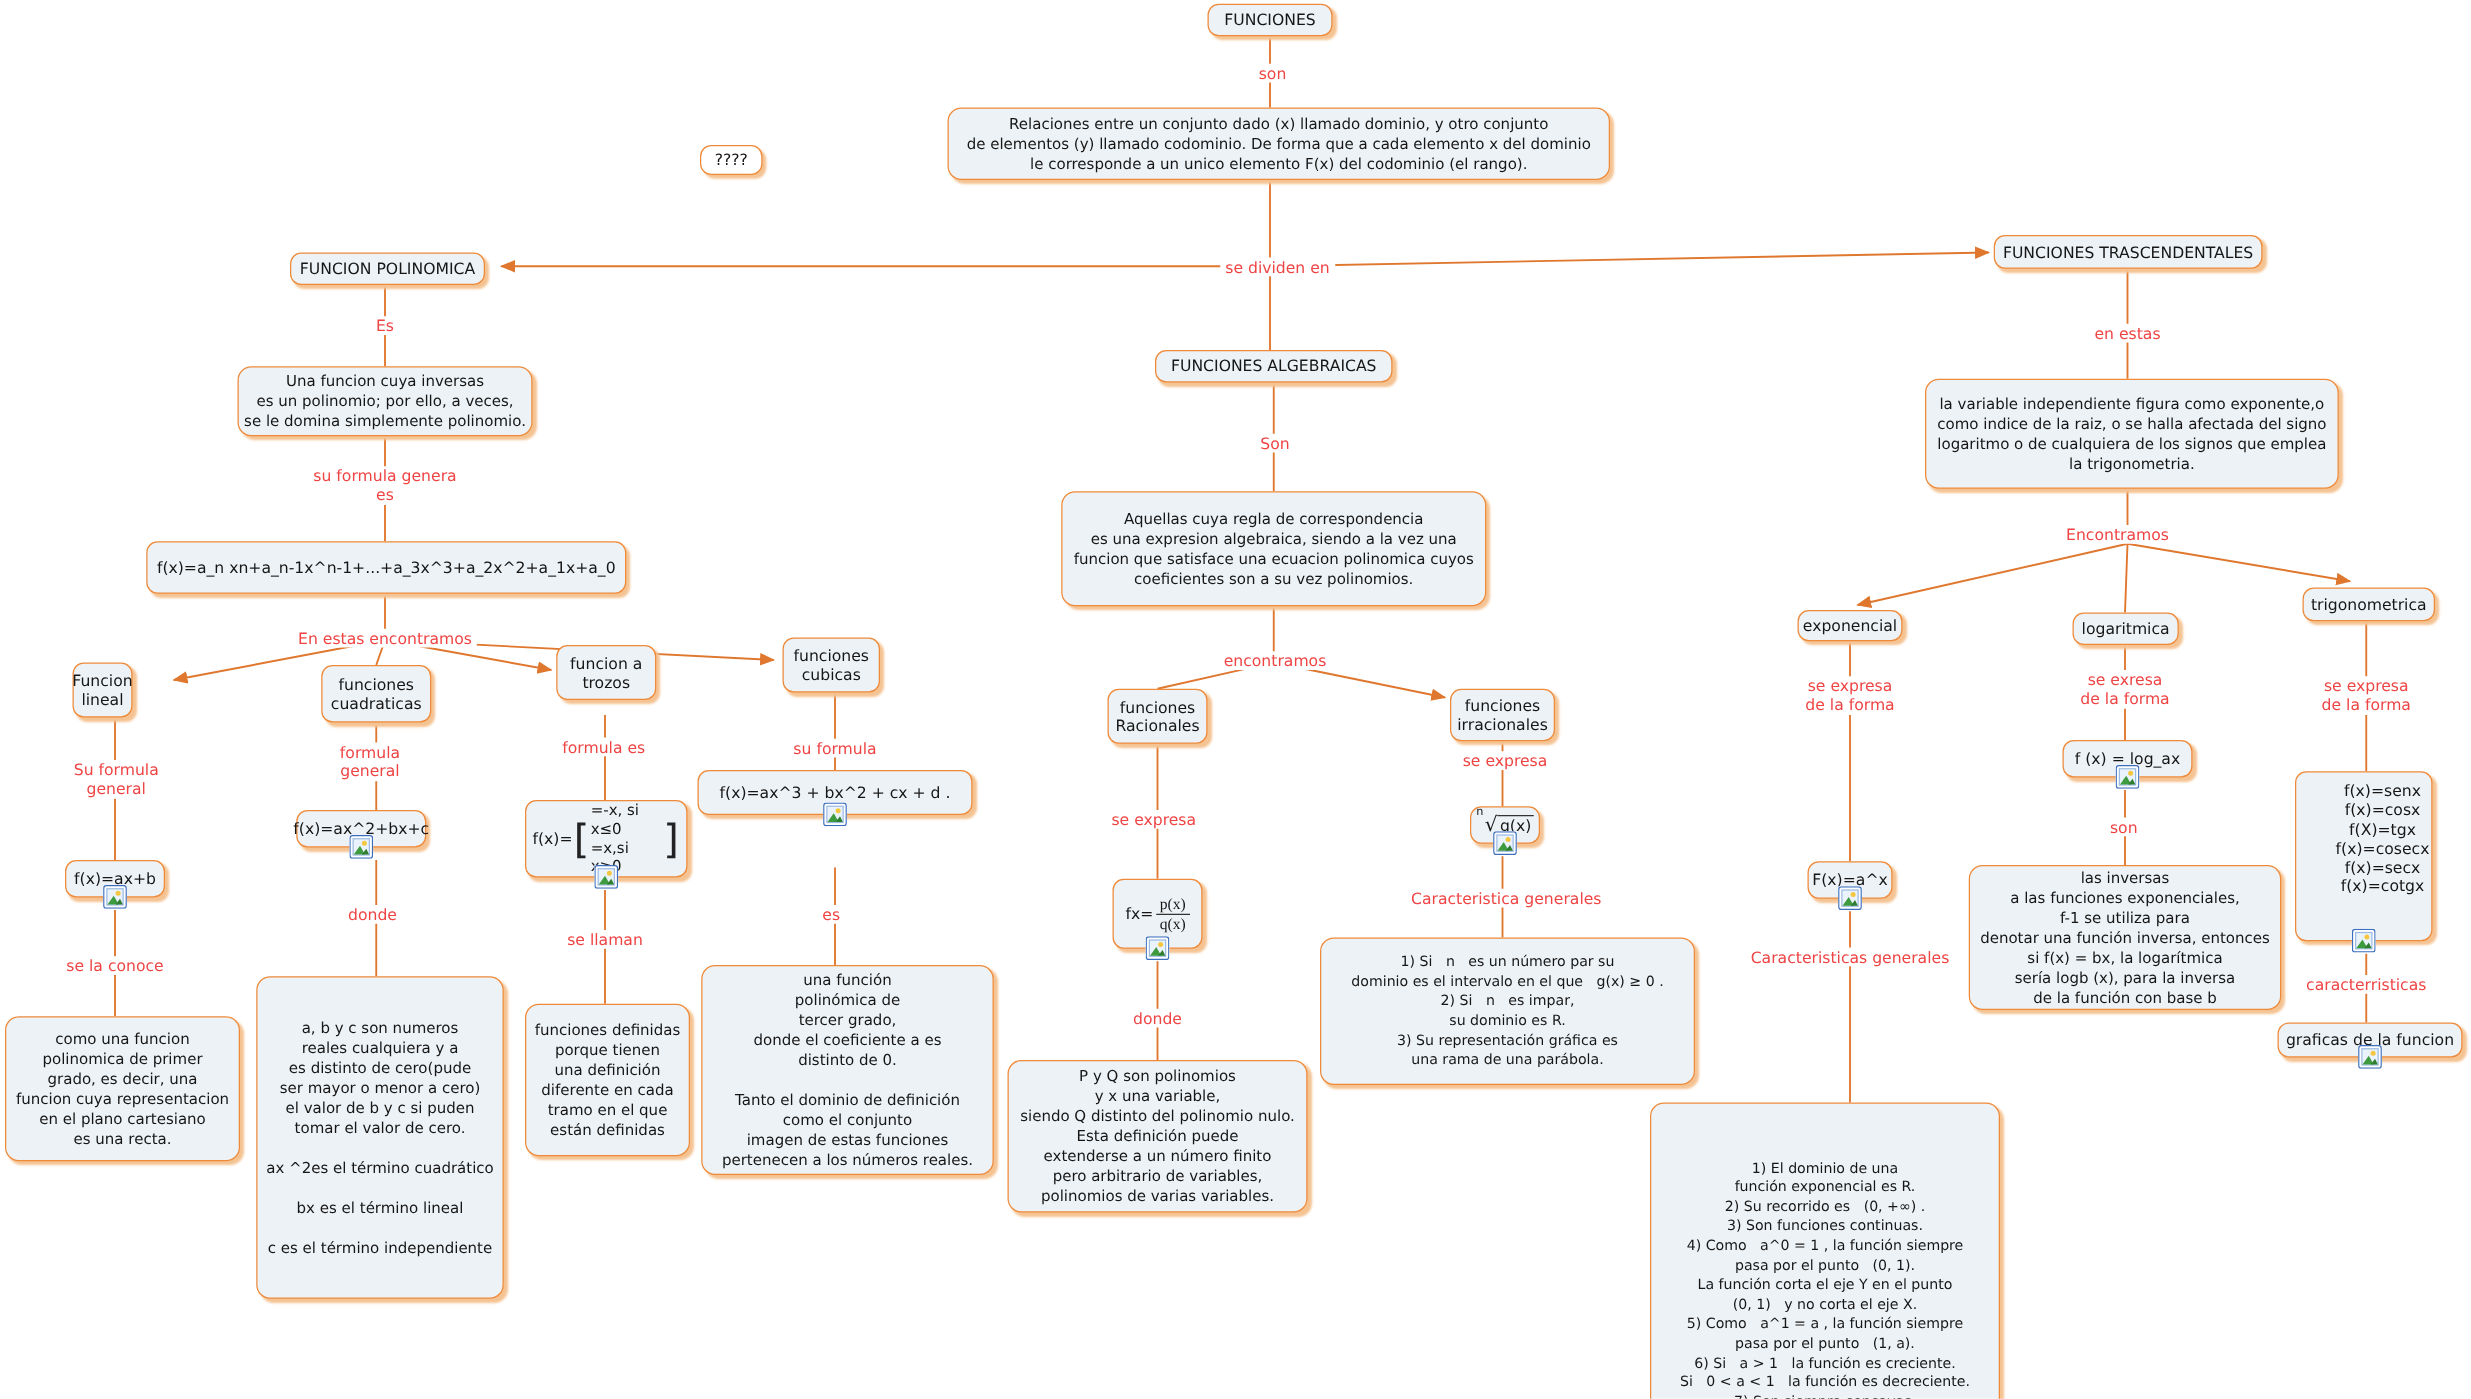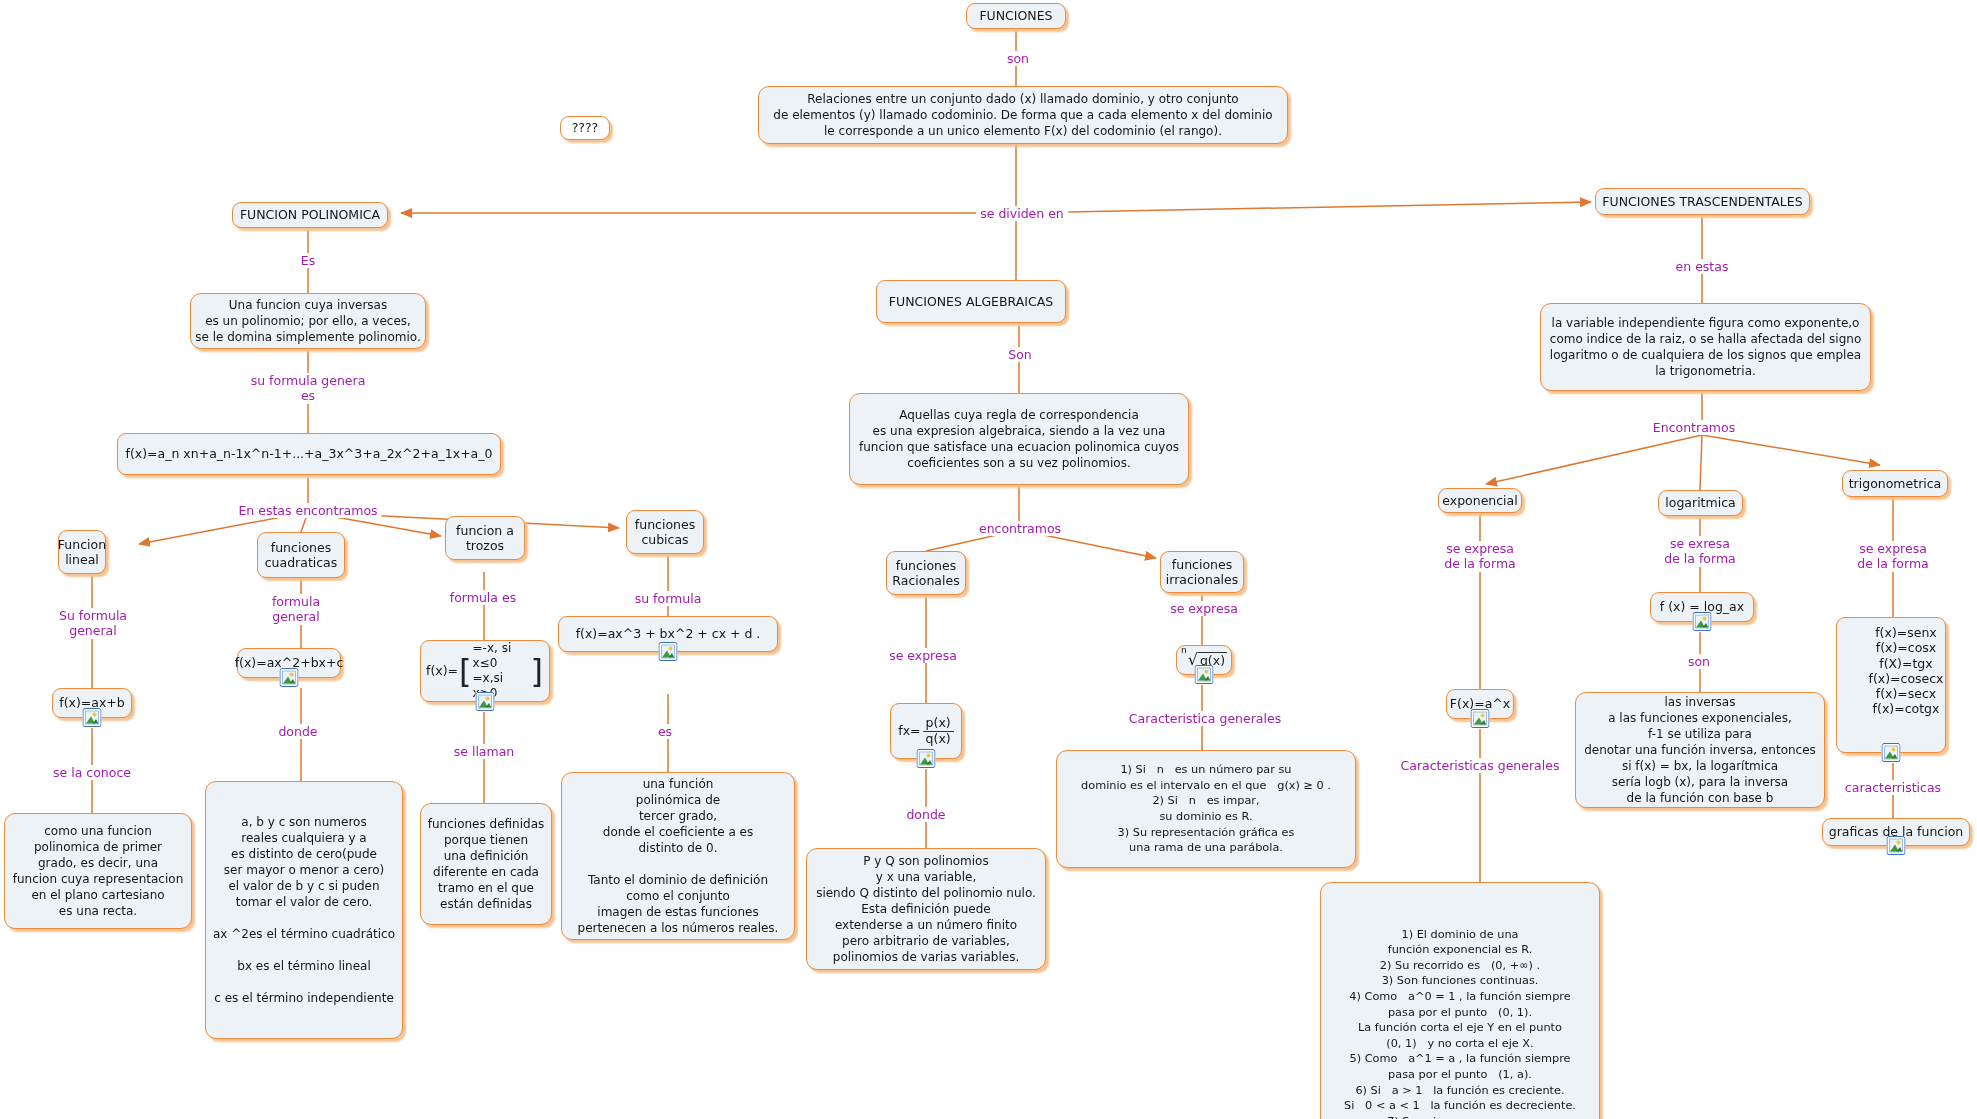--- a/index.html
+++ b/index.html
@@ -20,27 +20,27 @@
     background:#edf2f6;border:1.8px solid #ee8a3a;border-radius:11px;
     box-shadow:3px 3px 2px #f5c392;
     display:flex;align-items:center;justify-content:center;
     text-align:center;font-size:12px;line-height:1.34;
     white-space:pre;padding:6px 8px;box-sizing:border-box;color:#161616;
   }
   .dense{font-size:11.3px;line-height:1.38;}
   .link{
     position:absolute;z-index:4;transform:translateX(-50%);
     background:#ffffff;text-align:center;font-size:12.5px;line-height:1.22;
-    white-space:pre-line;padding:0 4px;color:#a21caf;
+    white-space:pre-line;padding:0 4px;color:#ef4444;
   }
   .res-icon{
     position:absolute;left:50%;bottom:-10px;transform:translateX(-50%);
     width:19px;height:19px;z-index:5;display:block;background:#fff;
   }
-  .frac{display:inline-flex;flex-direction:column;align-items:center;margin-left:2px;line-height:1.15;}
+  .frac{display:inline-flex;flex-direction:column;align-items:center;margin-left:2px;line-height:1.15;font-family:Liberation Serif, serif;}
   .frac .num{border-bottom:1.2px solid #333;padding:0 3px;}
   .cases{display:inline-flex;flex-direction:column;text-align:left;font-size:12px;line-height:1.25;}
   .bracket{font-size:32px;font-weight:400;line-height:0.9;color:#222;padding:0 1px;}
   .radix{font-size:9px;align-self:flex-start;margin-top:-2px;}
   .radsign{font-size:16px;margin:0 0 0 1px;}
   .radicand{border-top:1.2px solid #333;padding:0 2px;}
   .toptext{align-items:flex-start;padding-top:7px;padding-left:35px;}
 </style>
 </head>
 <body>
@@ -99,21 +99,21 @@
   <div class="cnode plain" style="left:560px;top:116px;width:50px;height:24px">????</div>
   <div class="cnode" style="left:232px;top:202px;width:156px;height:26px">FUNCION POLINOMICA</div>
   <div class="cnode" style="left:58px;top:530px;width:48px;height:44px">Funcion
 lineal</div>
   <div class="cnode" style="left:257px;top:532px;width:88px;height:46px">funciones
 cuadraticas</div>
   <div class="cnode" style="left:445px;top:516px;width:80px;height:44px">funcion a
 trozos</div>
   <div class="cnode" style="left:626px;top:510px;width:78px;height:44px">funciones
 cubicas</div>
-  <div class="cnode" style="left:876px;top:280px;width:190px;height:43px">FUNCIONES ALGEBRAICAS</div>
+  <div class="cnode" style="left:924px;top:280px;width:190px;height:26px">FUNCIONES ALGEBRAICAS</div>
   <div class="cnode" style="left:886px;top:551px;width:80px;height:44px">funciones
 Racionales</div>
   <div class="cnode" style="left:1160px;top:551px;width:84px;height:42px">funciones
 irracionales</div>
   <div class="cnode" style="left:1595px;top:188px;width:215px;height:27px">FUNCIONES TRASCENDENTALES</div>
   <div class="cnode" style="left:1438px;top:488px;width:84px;height:25px">exponencial</div>
   <div class="cnode" style="left:1658px;top:490px;width:85px;height:26px">logaritmica</div>
   <div class="cnode" style="left:1842px;top:470px;width:106px;height:27px">trigonometrica</div>
 
   <div class="cnode" style="left:117px;top:433px;width:384px;height:42px;white-space:nowrap">f(x)=a_n xn+a_n-1x^n-1+...+a_3x^3+a_2x^2+a_1x+a_0</div>

